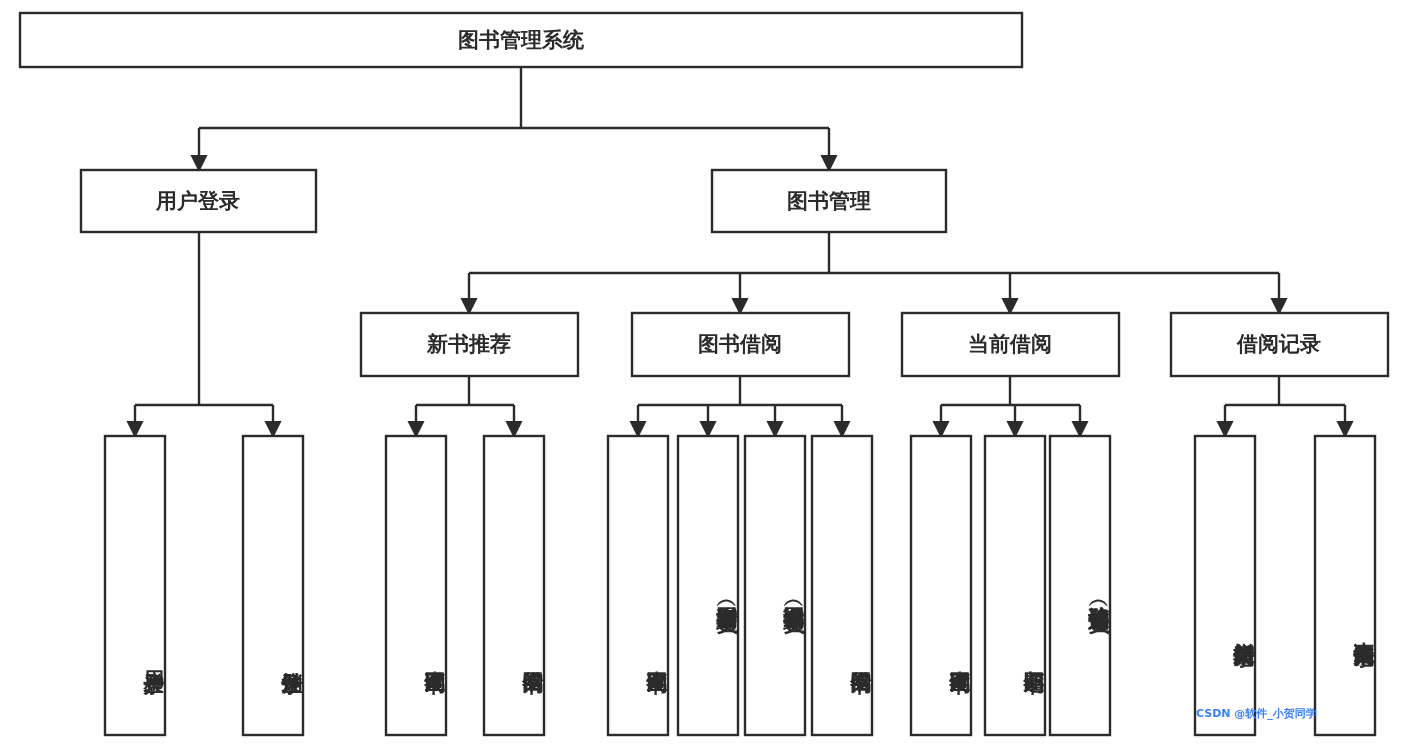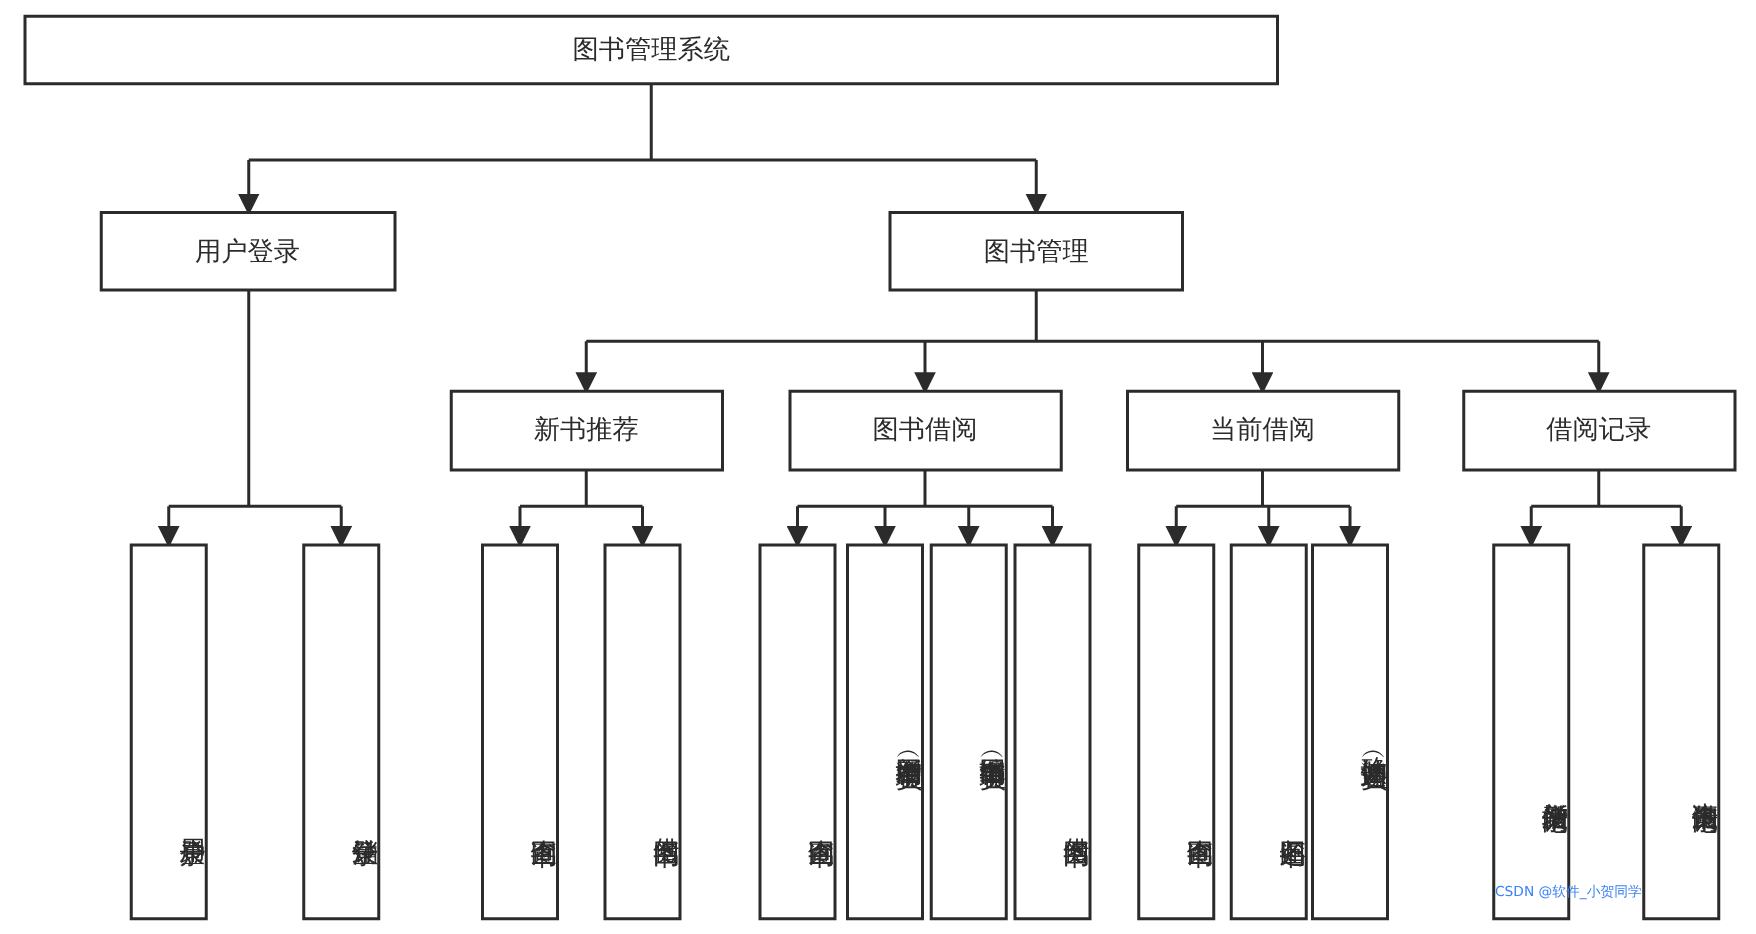--- a/index.html
+++ b/index.html
@@ -12,20 +12,21 @@
     width: 1405px;
     height: 747px;
     font-family: "DejaVu Sans", "Liberation Sans", sans-serif;
     overflow: hidden;
   }
   #diagram-root {
     position: relative;
     width: 1405px;
     height: 747px;
     background: #ffffff;
+    font-weight: bold;
   }
   svg.chart-svg {
     position: absolute;
     top: 0;
     left: 0;
     width: 1405px;
     height: 747px;
   }
   .node-box {
     fill: #ffffff;

